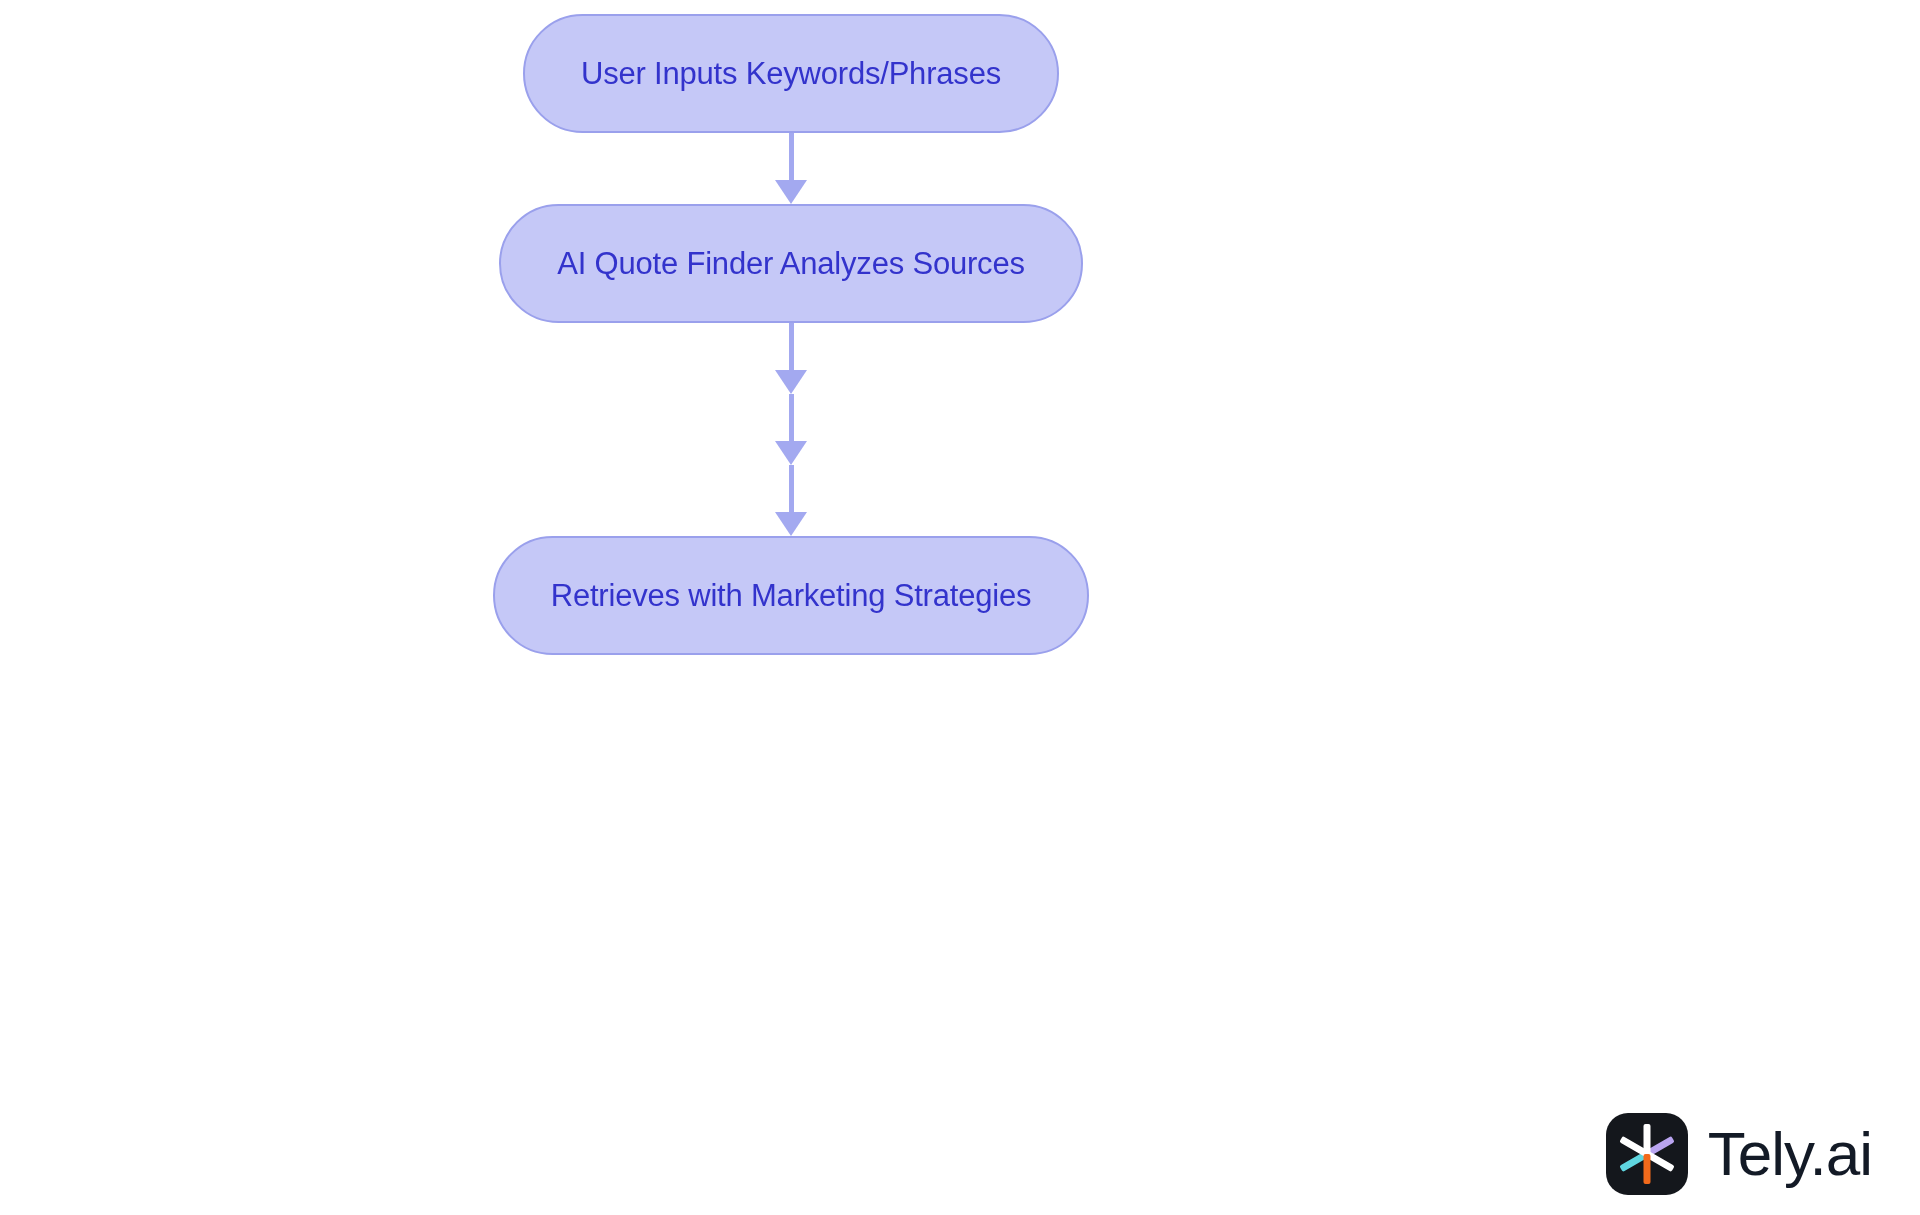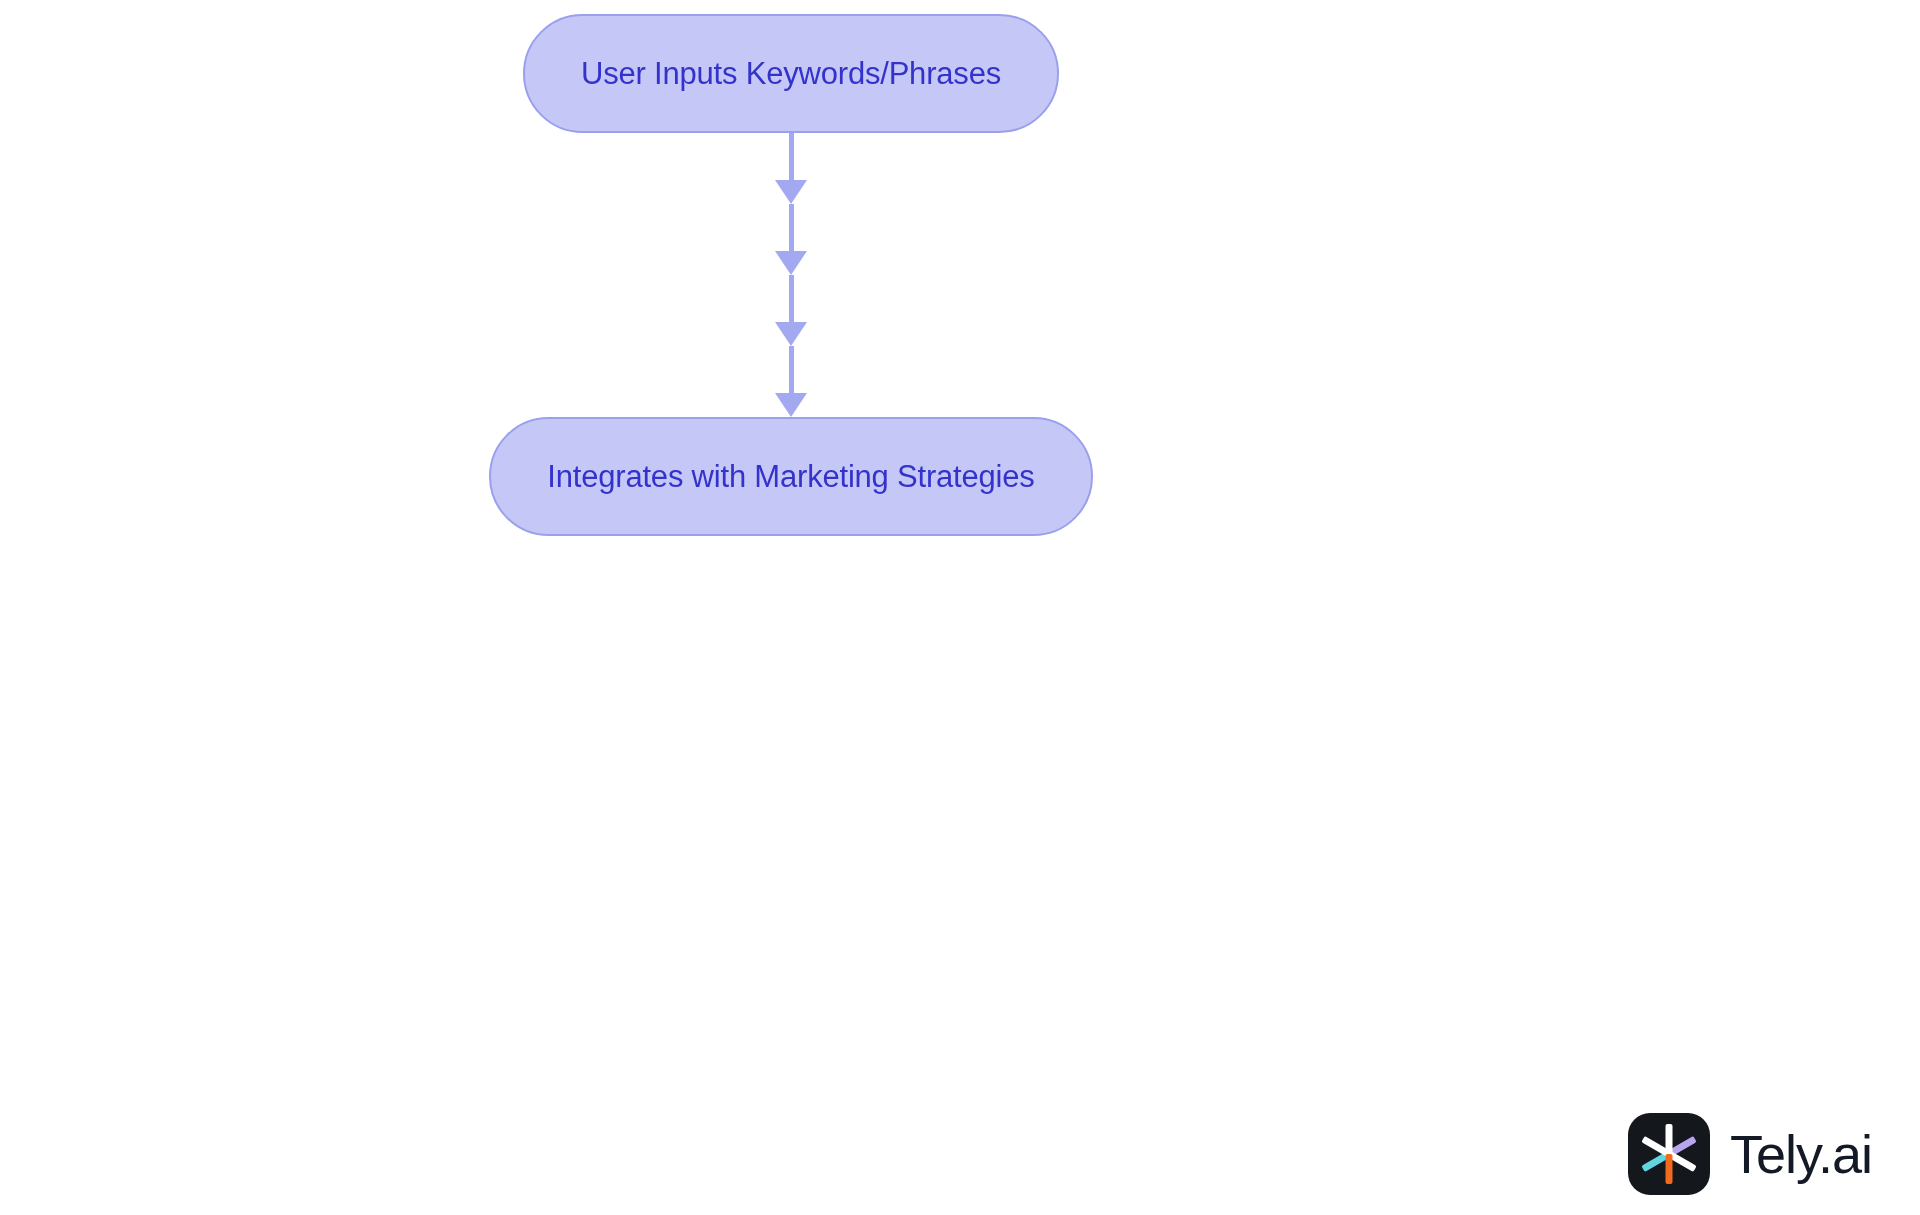--- a/index.html
+++ b/index.html
@@ -136,21 +136,21 @@
   }
   .arm-dl {
     width: 7px;
     height: 30px;
     background: #ffffff;
     transform: translate(-50%, 0) rotate(-60deg);
     transform-origin: 50% 0%;
   }
   .logo-text {
     color: #131a26;
-    font-size: 54px;
+    font-size: 62px;
     font-weight: 400;
     letter-spacing: -1px;
     line-height: 1;
   }
 </style>
 </head>
 <body>
 
 <div id="canvas">
 
@@ -158,40 +158,43 @@
 
     <div class="node">
       <span>User Inputs Keywords/Phrases</span>
     </div>
 
     <div class="connector">
       <div class="stem"></div>
       <div class="head"></div>
     </div>
 
-
-    <div class="connector">
-      <div class="stem"></div>
-      <div class="head"></div>
-    </div>
-
-
-    <div class="connector">
-      <div class="stem"></div>
-      <div class="head"></div>
-    </div>
-
-
-    <div class="connector">
-      <div class="stem"></div>
-      <div class="head"></div>
-    </div>
-
     <div class="node">
-      <span>Integrates with Marketing Strategies</span>
+      <span>AI Quote Finder Analyzes Sources</span>
+    </div>
+
+    <div class="connector">
+      <div class="stem"></div>
+      <div class="head"></div>
+    </div>
+
+
+    <div class="connector">
+      <div class="stem"></div>
+      <div class="head"></div>
+    </div>
+
+
+    <div class="connector">
+      <div class="stem"></div>
+      <div class="head"></div>
+    </div>
+
+    <div class="node">
+      <span>Retrieves with Marketing Strategies</span>
     </div>
 
   </div>
 
   <div class="logo">
     <div class="logo-mark">
       <span class="arm arm-ul"></span>
       <span class="arm arm-dr"></span>
       <span class="arm arm-ur"></span>
       <span class="arm arm-dl"></span>

